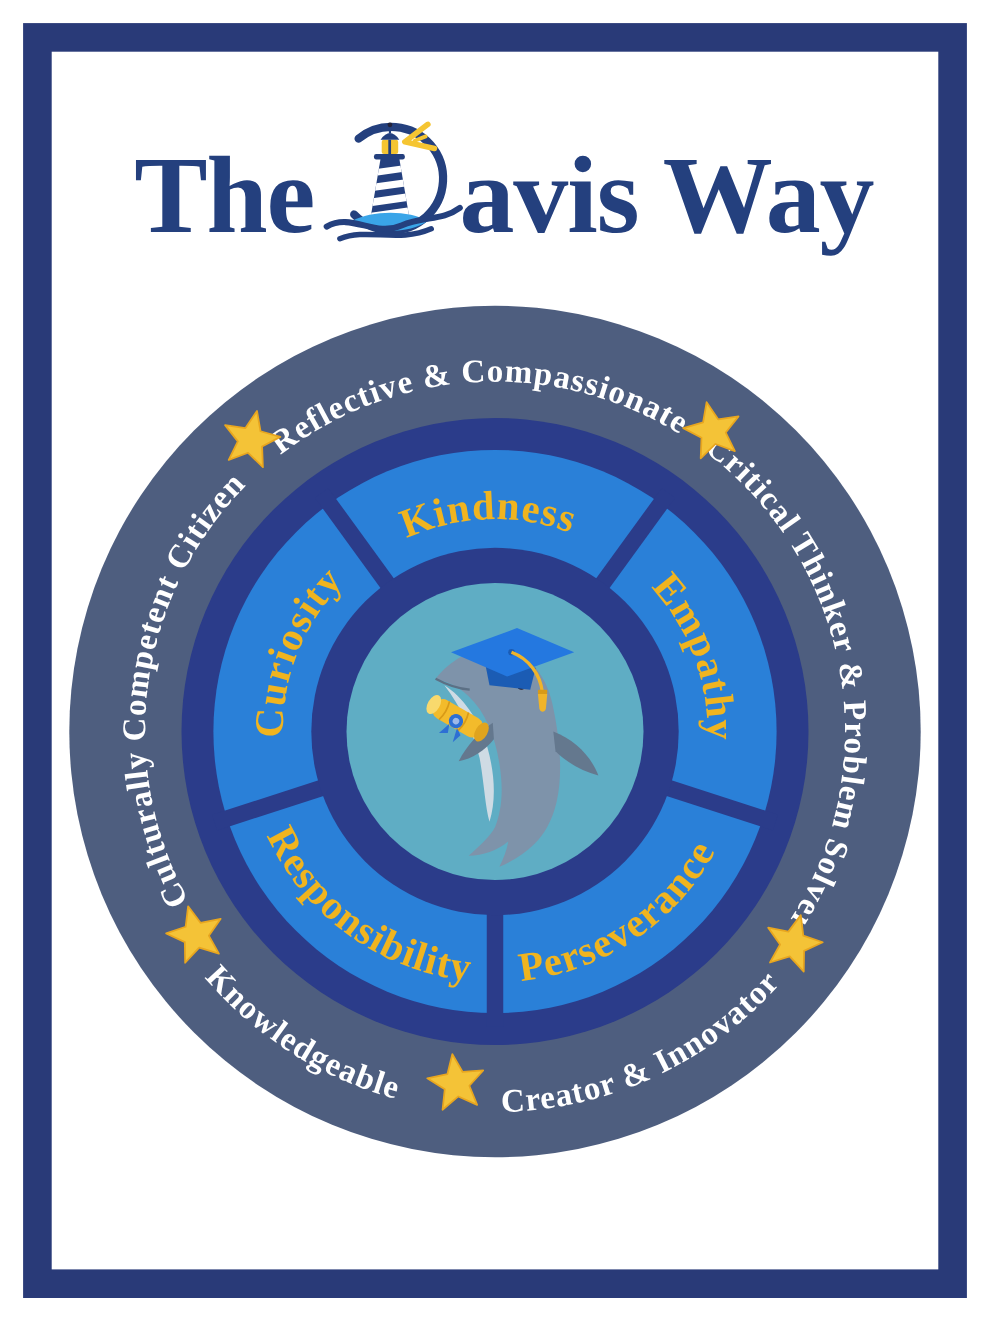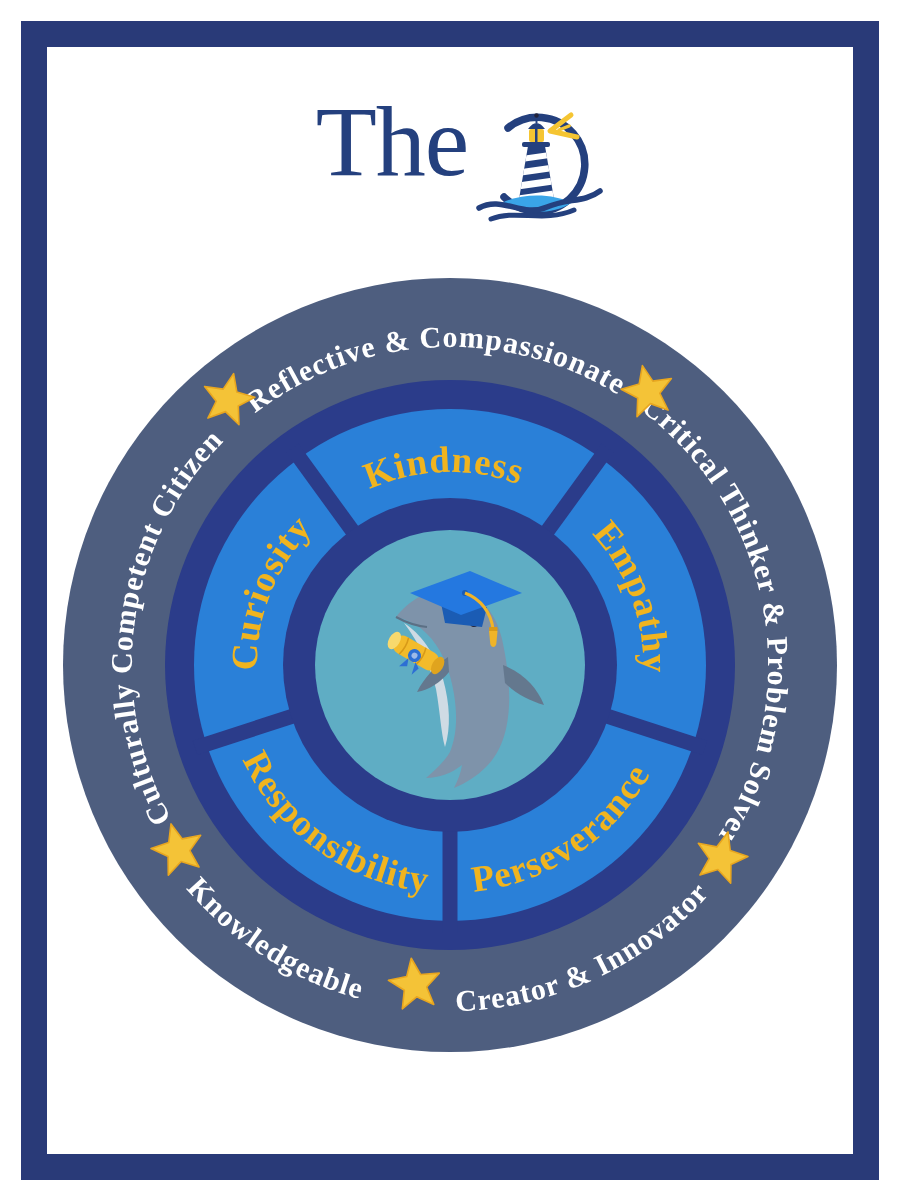--- a/index.html
+++ b/index.html
@@ -6,21 +6,21 @@
   body{
     width:900px;height:1200px;position:relative;overflow:hidden;
     background:#ffffff;font-family:"Liberation Serif", serif;
   }
   .frame{
     position:absolute;left:21px;top:21px;width:806px;height:1107px;
     border:26px solid #293a78;
   }
   .title-row{
     position:absolute;left:16px;right:0;top:92px;height:136px;
-    display:flex;align-items:flex-start;justify-content:center;
+    display:flex;align-items:flex-end;justify-content:center;font-weight:bold;
   }
   .title-text{
     font-size:100px;color:#24407e;line-height:1;letter-spacing:-1px;
     font-family:"Liberation Serif", serif;
   }
   .logo-svg{width:132px;height:128px;margin:10px -6px 0 6px;flex:0 0 auto;}
   .wheel{position:absolute;left:60px;top:275px;}
   .ring-text{
     font-family:"Liberation Serif", serif;font-size:30px;font-weight:bold;
     fill:#ffffff;letter-spacing:1px;
@@ -62,20 +62,21 @@
     <circle cx="62.5" cy="13.5" r="2.2" fill="#22223a"></circle>
 
     <path d="M 97 13 L 76 29 L 103 35" fill="none" stroke="#f5c532" stroke-width="5" stroke-linecap="round" stroke-linejoin="round"></path>
     <path d="M 95 24 L 85 28" stroke="#f5c532" stroke-width="3.5" stroke-linecap="round"></path>
 
     <path d="M 28 101 C 46 91 80 91 97 101 C 80 113 45 113 28 101 Z" fill="#3aa5e8"></path>
     <path d="M 5 106 C 28 93 48 116 73 105 C 93 96 110 101 126 89" fill="none" stroke="#24407e" stroke-width="5.5" stroke-linecap="round"></path>
     <path d="M 17 117 C 42 107 70 121 100 108" fill="none" stroke="#24407e" stroke-width="5" stroke-linecap="round"></path>
   </svg>
 
+  <span class="title-text">avis Way</span>
 </div>
 
 <svg class="wheel" width="780" height="780" viewBox="0 0 780 780">
   <defs>
     <path id="ringCW" d="M 390 708 A 318 318 0 1 1 390 72  A 318 318 0 1 1 390 708"></path>
     <path id="ringCCW" d="M 390 44  A 346 346 0 1 0 390 736 A 346 346 0 1 0 390 44"></path>
     <path id="valCW" d="M 390 583 A 193 193 0 1 1 390 197 A 193 193 0 1 1 390 583"></path>
     <path id="valCCW" d="M 390 162 A 228 228 0 1 0 390 618 A 228 228 0 1 0 390 162"></path>
     <path id="star" d="M 0 -1 L 0.259 -0.356 L 0.951 -0.309 L 0.418 0.136 L 0.588 0.809 L 0 0.44 L -0.588 0.809 L -0.418 0.136 L -0.951 -0.309 L -0.259 -0.356 Z"></path>
   </defs>

